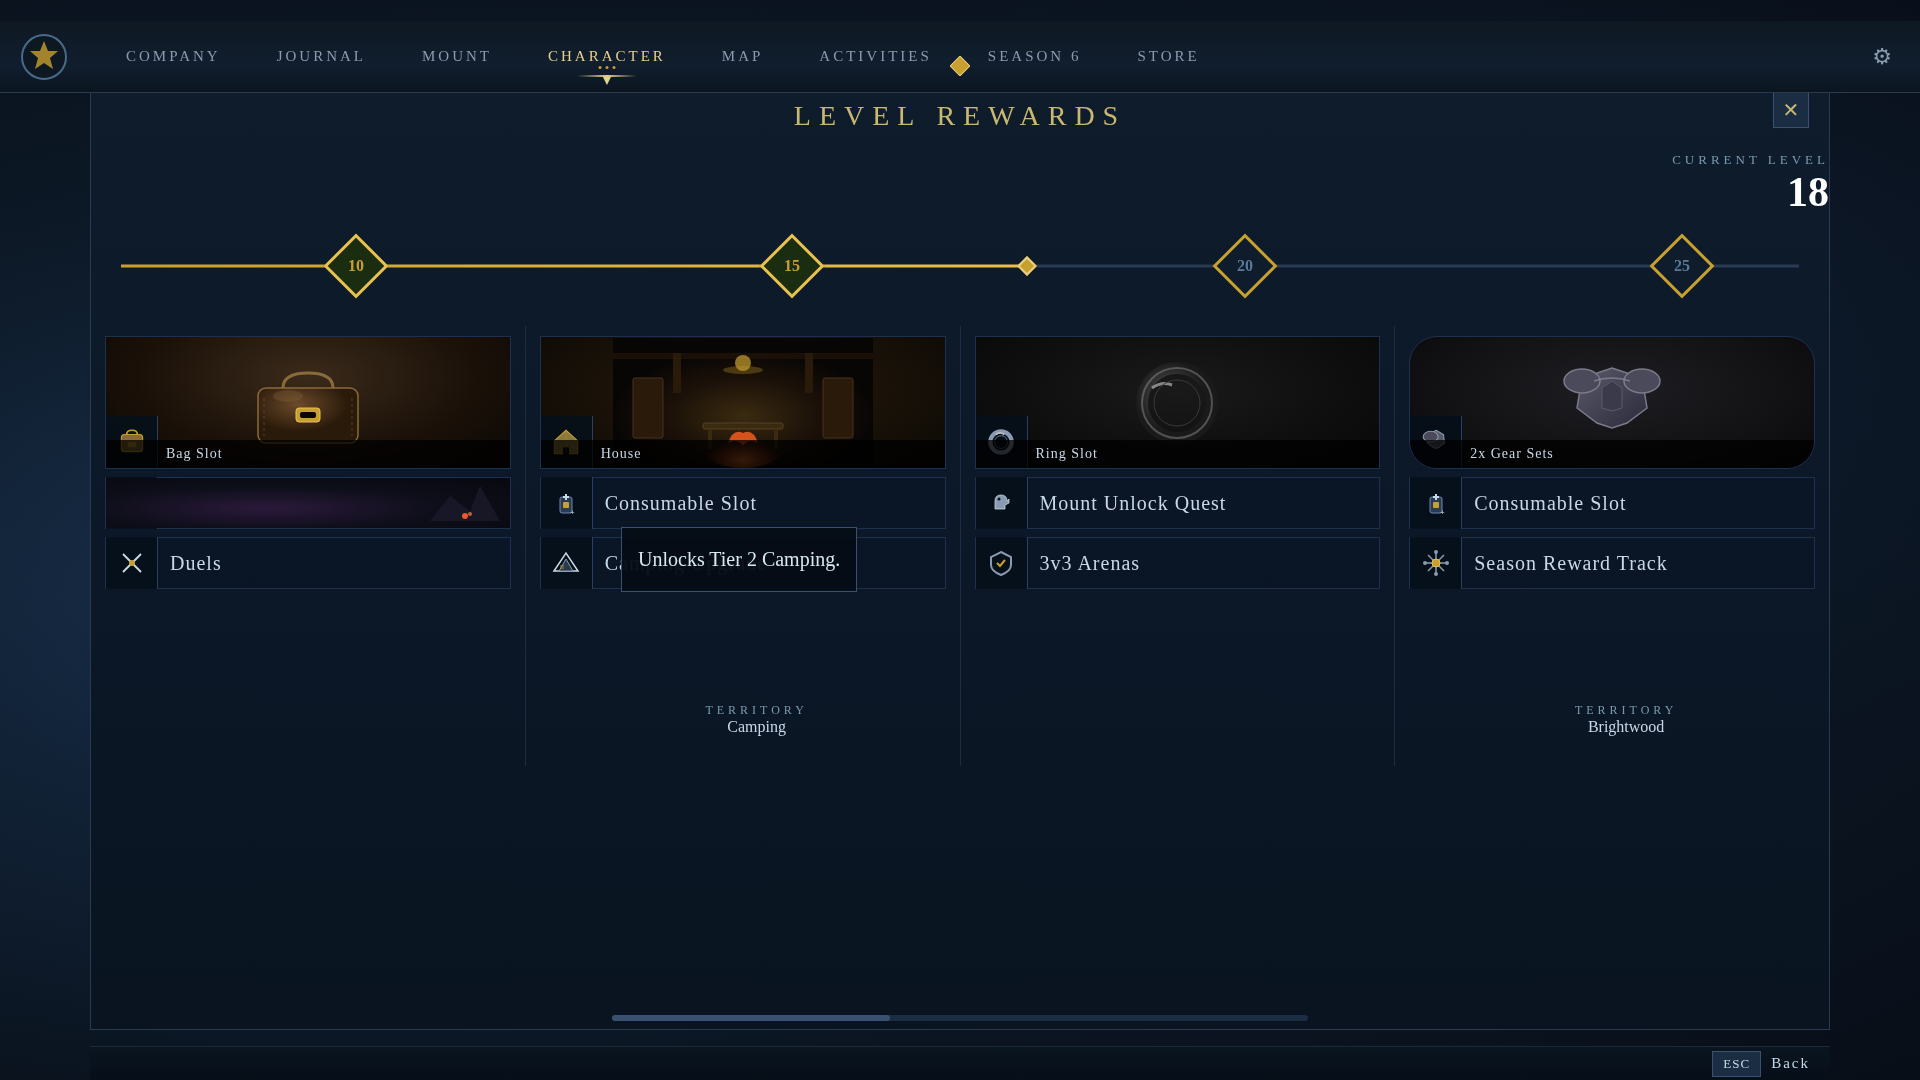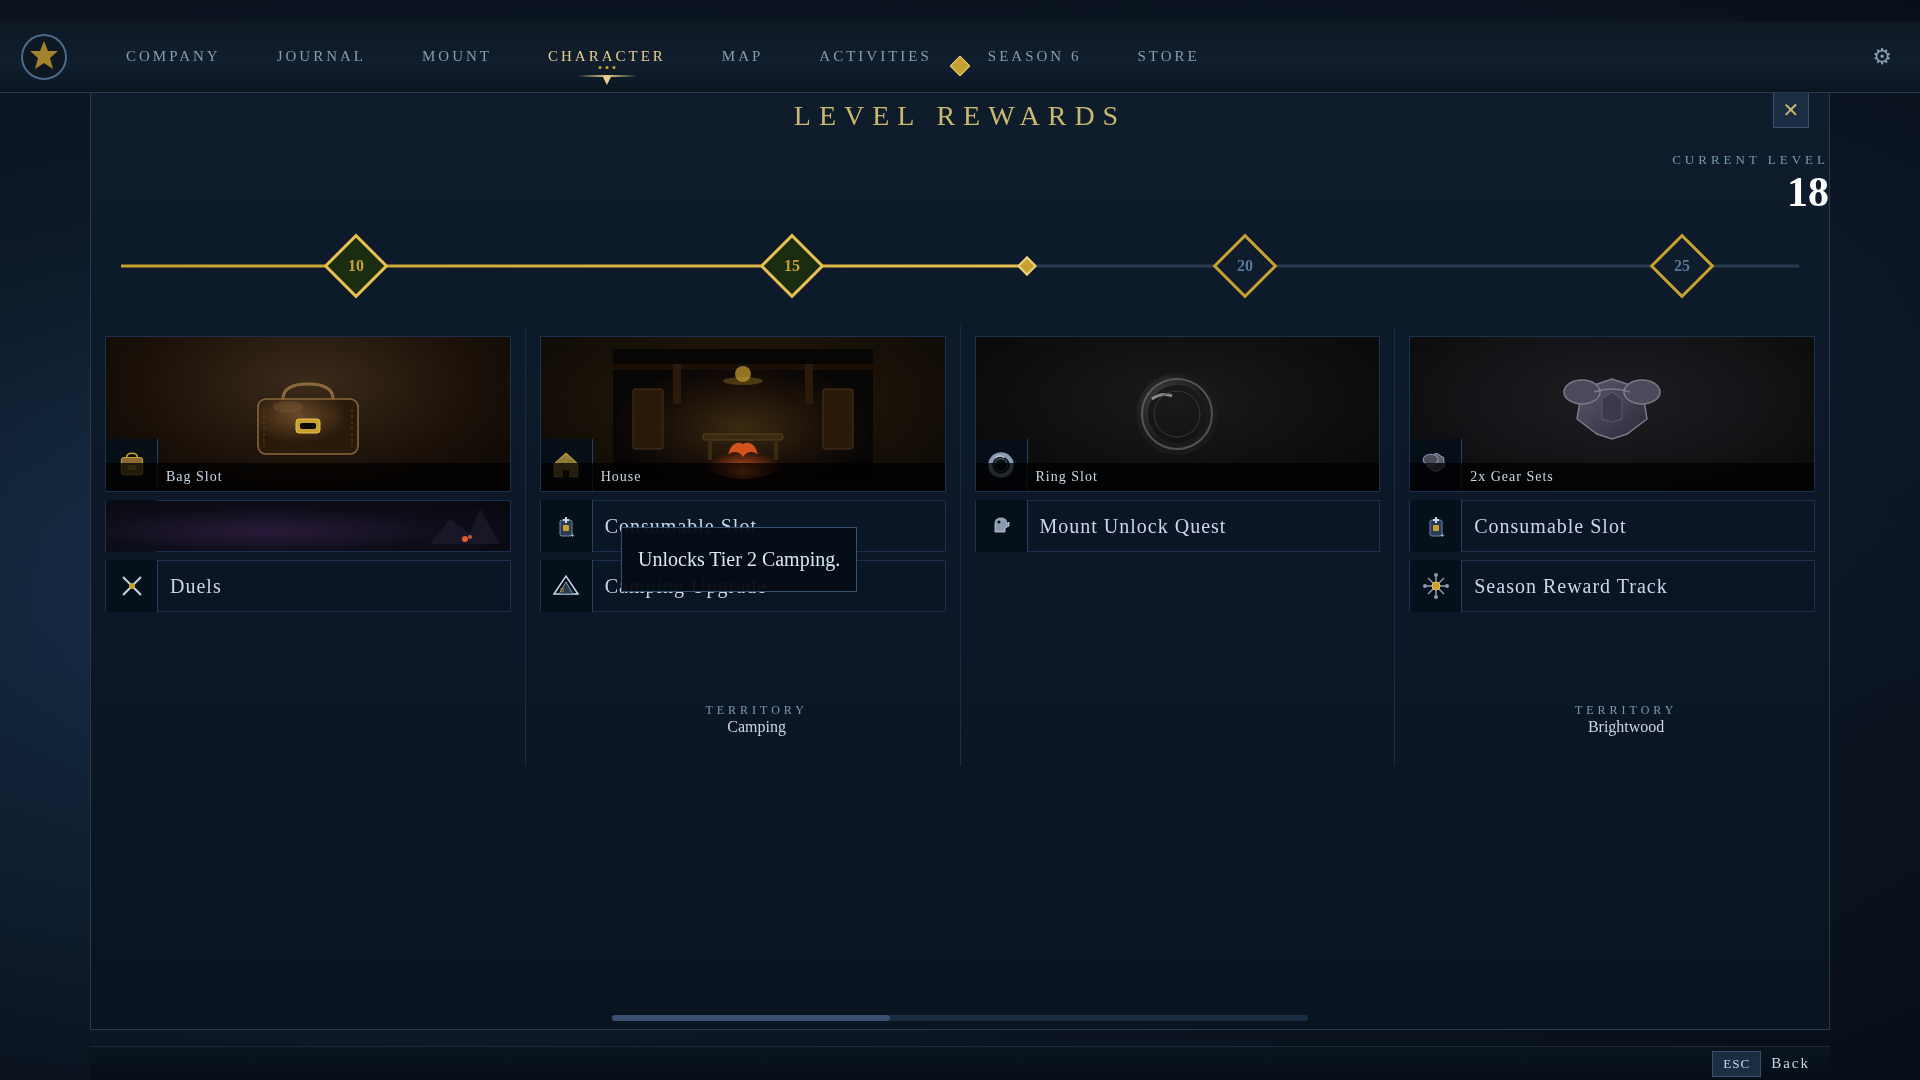--- a/index.html
+++ b/index.html
@@ -266,21 +266,21 @@
     .reward-card {
       display: flex;
       align-items: center;
       margin-bottom: 8px;
       background: rgba(10,20,35,0.7);
       border: 1px solid #1e3050;
       position: relative;
     }
 
     .reward-card.large {
-      height: 156px;
+      height: 133px;
       overflow: hidden;
     }
 
     .reward-card.small {
       height: 52px;
     }
 
     .reward-img-large {
       width: 100%;
       height: 100%;
@@ -779,25 +779,37 @@
             <path d="M8 20 L8 12 Q8 6 14 6 Q20 6 20 12 L22 10 L22 14 L18 16 L18 20 Z" fill="#8a9ab0" stroke="#c8d8e8" stroke-width="0.8"></path>
             <circle cx="12" cy="10" r="1.5" fill="#0a1520"></circle>
           </svg>
         </div>
         <div class="reward-small-label">
           <span>Mount Unlock Quest</span>
         </div>
       </div>
 
 
+      <div class="reward-card small" style="background:rgba(10,20,35,0.7);border:1px solid #1e3050;">
+        <div class="reward-small-icon">
+          <svg width="28" height="28" viewBox="0 0 28 28">
+
+            <path d="M14 3 L24 8 L24 16 Q24 22 14 26 Q4 22 4 16 L4 8 Z" fill="none" stroke="#8a9ab0" stroke-width="2"></path>
+            <path d="M10 14 L13 17 L18 11" stroke="#c8a030" stroke-width="2" fill="none"></path>
+          </svg>
+        </div>
+        <div class="reward-small-label">
+          <span>3v3 Arenas</span>
+        </div>
+      </div>
     </div>
 
     <div class="reward-column">
 
-      <div class="reward-card large img-armor" style="margin-bottom:8px;">
+      <div class="reward-card large img-armor" style="margin-bottom:8px;border-radius:28px;">
         <div class="reward-img-large">
           <svg width="160" height="100" viewBox="0 0 160 100">
             <defs>
               <linearGradient id="armorGrad" x1="0%" y1="0%" x2="100%" y2="100%">
                 <stop offset="0%" stop-color="#5a5a6a"></stop>
                 <stop offset="100%" stop-color="#2a2a3a"></stop>
               </linearGradient>
             </defs>
 
             <path d="M80 15 L110 25 L115 55 L95 70 L80 75 L65 70 L45 55 L50 25 Z" fill="url(#armorGrad)" stroke="#7a7a8a" stroke-width="1.5"></path>

